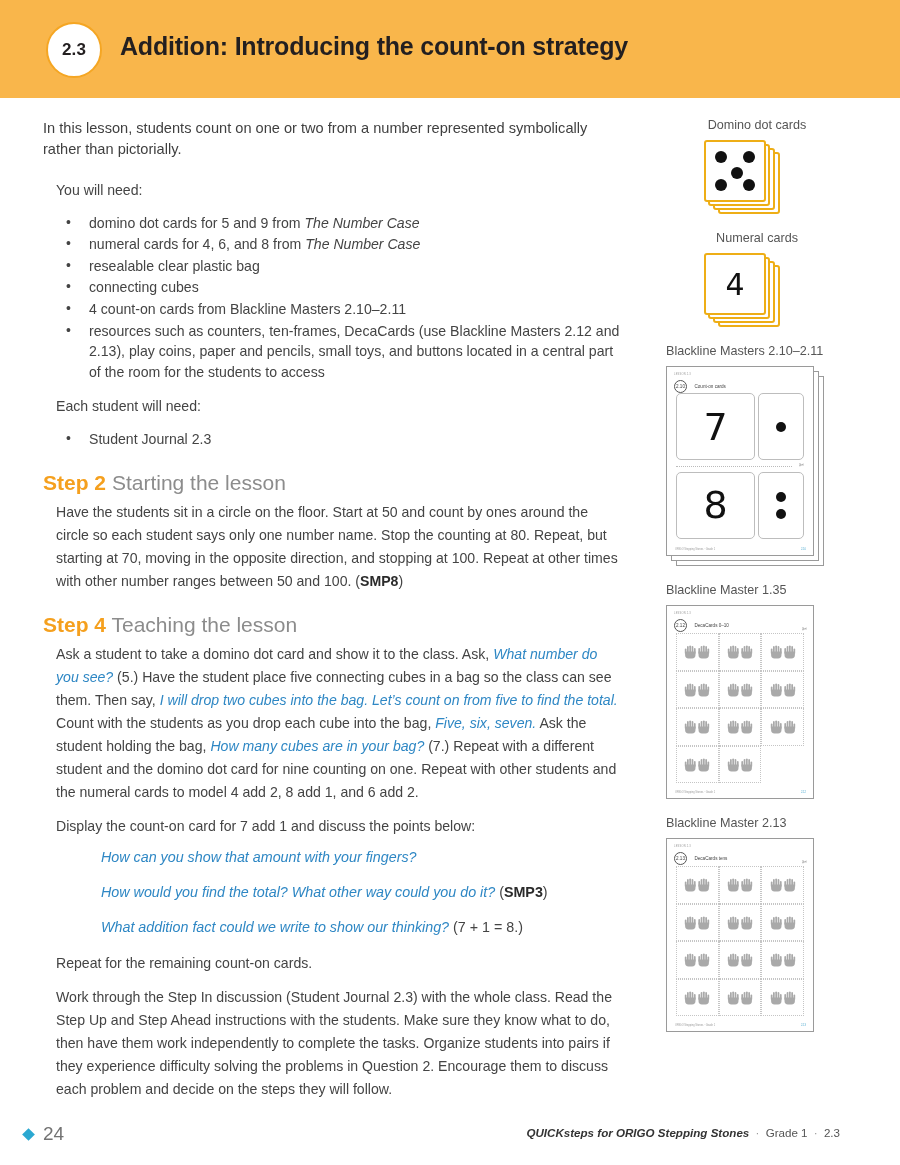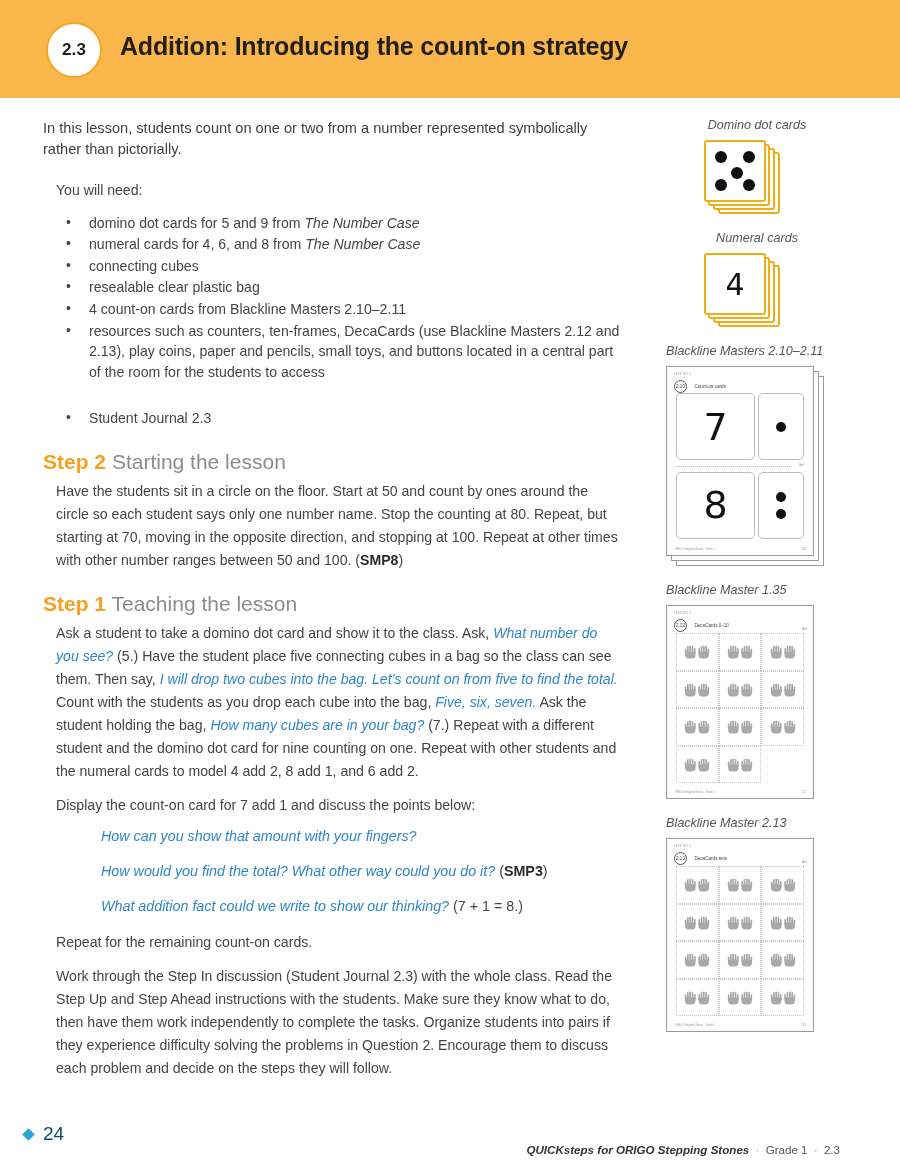--- a/index.html
+++ b/index.html
@@ -112,21 +112,20 @@
   .side-col {
     position: absolute;
     left: 666px; top: 118px;
     width: 212px;
   }
   .side-label {
     font-size: 12.6px;
     color: #555;
     margin-bottom: 7px;
     line-height: 15px;
-    font-style: italic;
   }
   .side-label.centered { text-align: center; padding-right: 30px; }
   .side-item { margin-bottom: 17px; }
 
   
   .card-stack {
     position: relative;
     width: 78px; height: 74px;
     margin-left: 38px;
   }
@@ -214,28 +213,28 @@
   .dc-grid { display: grid; grid-template-columns: repeat(3, 1fr); grid-template-rows: repeat(4, 1fr); height: 100%; }
   .dc-cell { border: .7px dotted #c5c5c5; display: flex; align-items: center; justify-content: center; gap: 0px; }
   .dc-cell.empty { border-color: transparent; }
   .hand { width: 14px; height: 15px; display: block; }
   .dc-scissors { position: absolute; right: 6px; top: 19px; font-size: 6px; color: #777; z-index: 6; }
 
   
   .footer { position: absolute; left: 0; bottom: 18px; width: 900px; height: 24px; }
   .page-num {
     position: absolute; left: 43px; top: 0;
-    font-size: 19px; color: #0c4a6e;
+    font-size: 19px; color: #737373;
   }
   .diamond {
     position: absolute; left: 24px; top: 7px;
     width: 9px; height: 9px; background: #2BA8D1; transform: rotate(45deg);
   }
   .footer-right {
-    position: absolute; right: 60px; top: 20px;
+    position: absolute; right: 60px; top: 3px;
     font-size: 11.6px; color: #555;
   }
   .footer-right .bold-italic { font-weight: bold; font-style: italic; color: #333; }
   .footer-right .sep { color: #9a9a9a; margin: 0 3px; }
 </style>
 </head>
 <body>
 
 <div class="header-band">
   <div class="lesson-badge">2.3</div>
@@ -244,45 +243,46 @@
 
 <div class="main-col">
 
   <p class="intro">In this lesson, students count on one or two from a number represented symbolically rather than pictorially.</p>
 
   <div class="body-block">
     <div class="label-line">You will need:</div>
     <ul class="needs">
         <li>domino dot cards for 5 and 9 from <i>The Number Case</i></li>
         <li>numeral cards for 4, 6, and 8 from <i>The Number Case</i></li>
+        <li>resealable clear plastic bag</li>
         <li>connecting cubes</li>
-        <li>resealable clear plastic bag</li>
         <li>4 count-on cards from Blackline Masters 2.10–2.11</li>
         <li>resources such as counters, ten-frames, DecaCards (use Blackline Masters 2.12 and 2.13), play coins, paper and pencils, small toys, and buttons located in a central part of the room for the students to access</li>
       </ul>
     <div class="spacer-sm"></div>
+    <div class="label-line">Each student will need:</div>
     <ul class="needs">
         <li>Student Journal 2.3</li>
       </ul>
   </div>
 
   <div class="spacer-step"></div>
 
   <h2 class="step-head">
     <span class="step-no">Step 2</span>
     <span class="step-title">Starting the lesson</span>
   </h2>
   <div class="body-block">
       <p class="body-p">Have the students sit in a circle on the floor. Start at 50 and count by ones around the circle so each student says only one number name. Stop the counting at 80. Repeat, but starting at 70, moving in the opposite direction, and stopping at 100. Repeat at other times with other number ranges between 50 and 100. (<b>SMP8</b>)</p>
     </div>
 
   <div class="spacer-step"></div>
 
   <h2 class="step-head">
-    <span class="step-no">Step 1</span>
+    <span class="step-no">Step 4</span>
     <span class="step-title">Teaching the lesson</span>
   </h2>
   <div class="body-block">
     <div>
         <p class="body-p">Ask a student to take a domino dot card and show it to the class. Ask, <span class="blue">What number do you see?</span> (5.) Have the student place five connecting cubes in a bag so the class can see them. Then say, <span class="blue">I will drop two cubes into the bag. Let’s count on from five to find the total.</span> Count with the students as you drop each cube into the bag, <span class="blue">Five, six, seven.</span> Ask the student holding the bag, <span class="blue">How many cubes are in your bag?</span> (7.) Repeat with a different student and the domino dot card for nine counting on one. Repeat with other students and the numeral cards to model 4 add 2, 8 add 1, and 6 add 2.</p>
         <p class="body-p">Display the count-on card for 7 add 1 and discuss the points below:</p>
       </div>
     <div class="q-list">
         <div class="q">How can you show that amount with your fingers?</div>
         <div class="q">How would you find the total? What other way could you do it? <span class="paren">(<span class="smp">SMP3</span>)</span></div>

